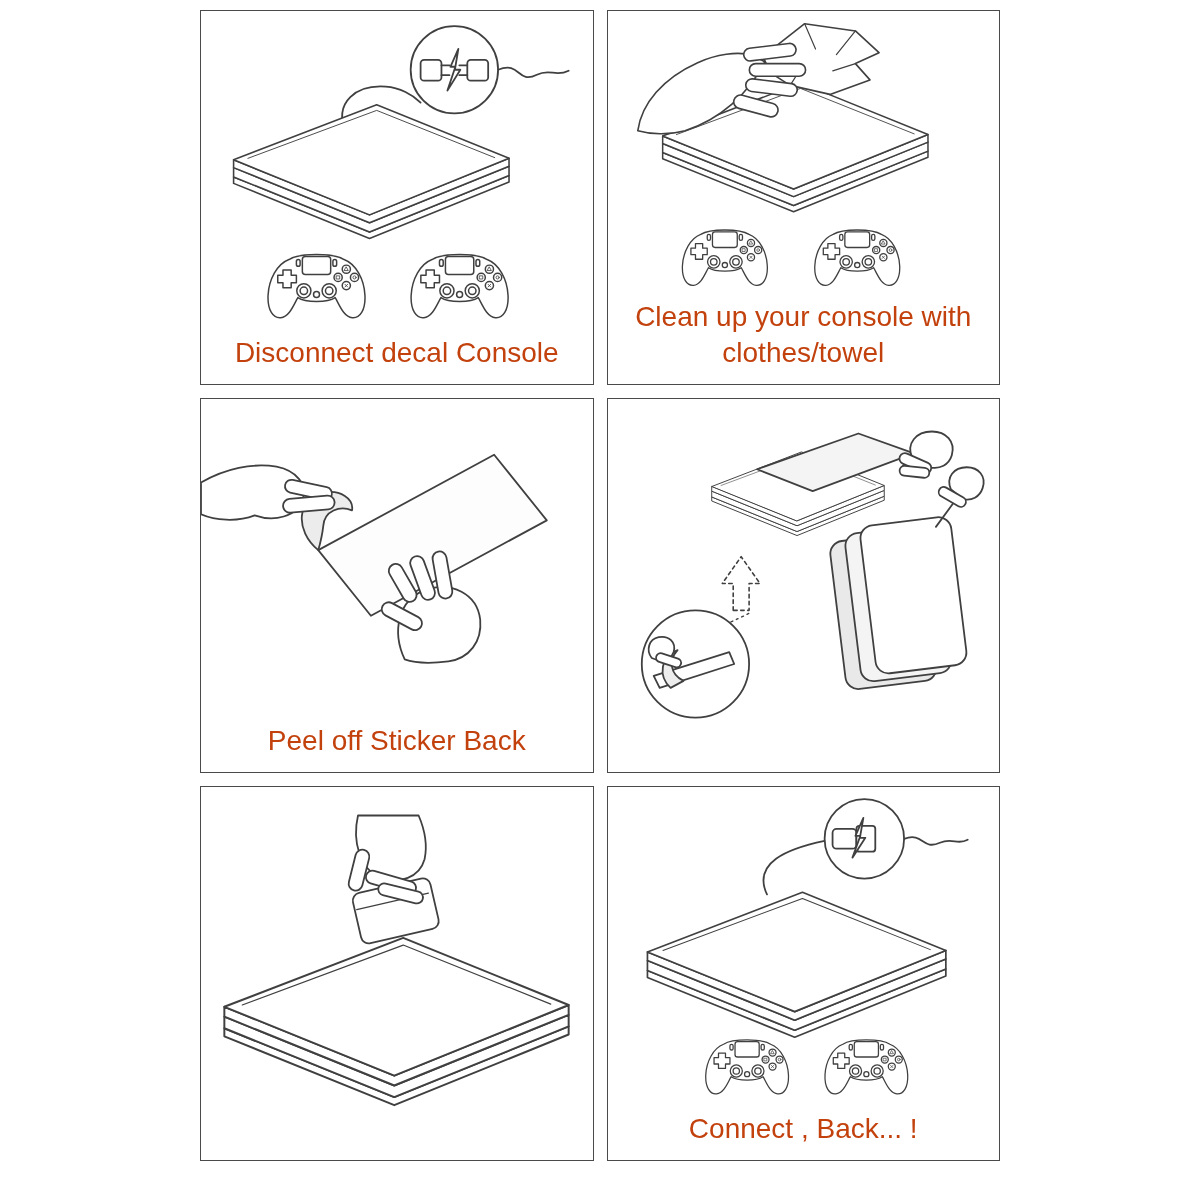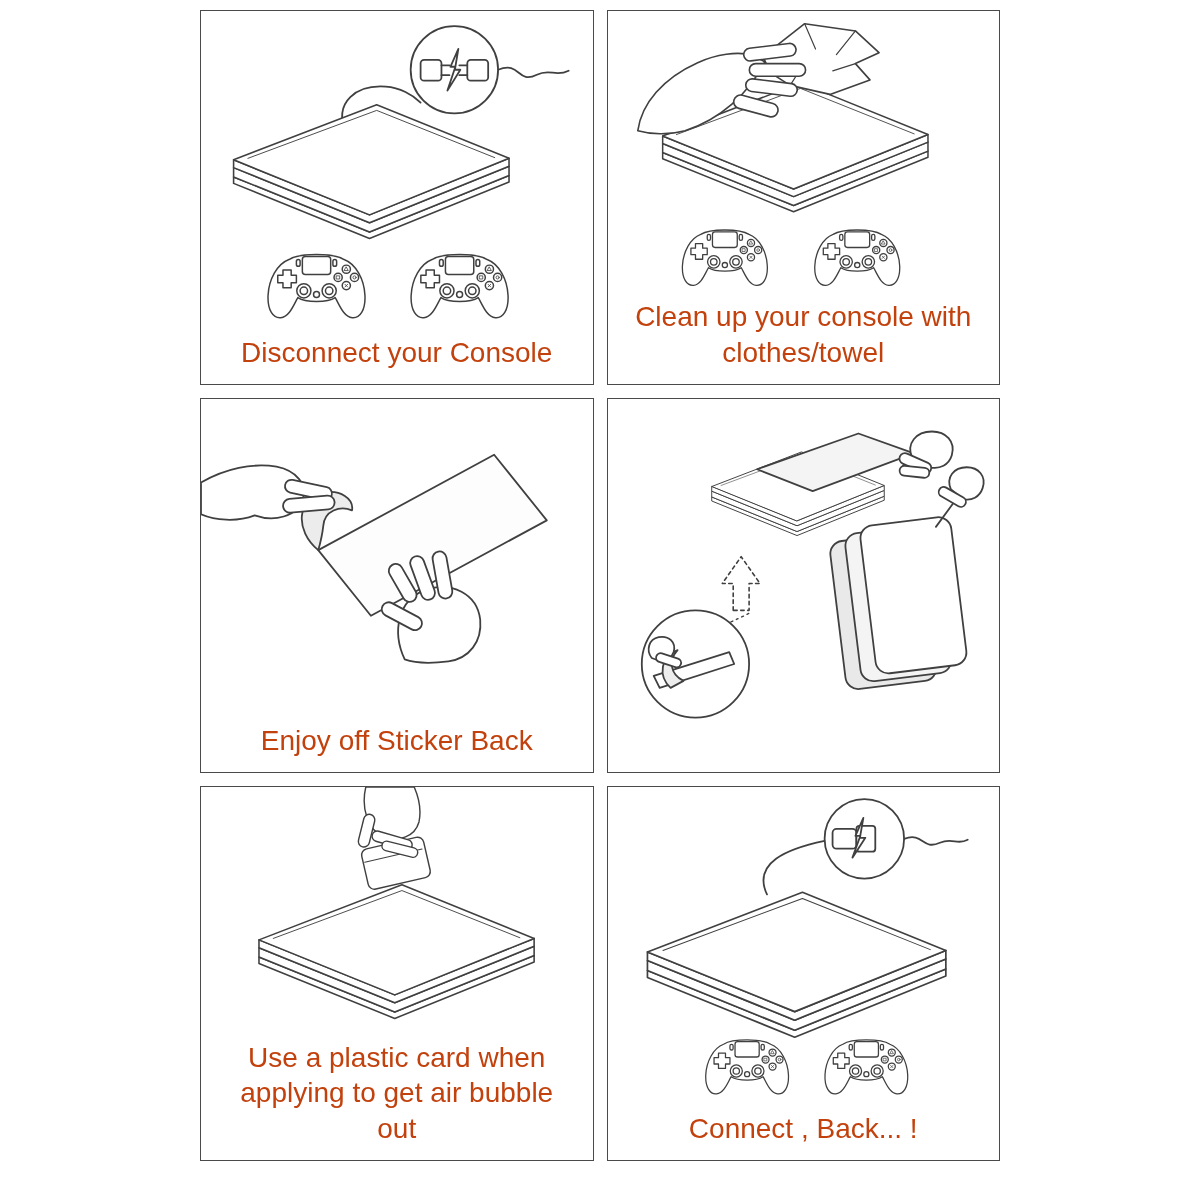--- a/index.html
+++ b/index.html
@@ -67,21 +67,21 @@
               <path d="M259,34 L251,52 L256,52 L248,76 L261,55 L255.5,55 Z"></path>
             </g>
             <path d="M299,55 C322,46 318,70 338,60 C352,53 356,63 370,56" fill="none"></path>
             <use href="#console" transform="translate(22,70) scale(0.72)"></use>
             <use href="#controller" transform="translate(60,231) scale(0.75)"></use>
             <use href="#controller" transform="translate(204,231) scale(0.75)"></use>
           </g>
         </svg>
       </div>
       <div class="caption">
-        <span>Disconnect your Console</span>
+        <span>Disconnect decal Console</span>
       </div>
     </div>
 
     <div class="panel">
       <div class="art">
         <svg viewBox="0 0 394 318">
           <g fill="#ffffff" stroke="#404040" stroke-width="1.8" stroke-linejoin="round" stroke-linecap="round">
             <use href="#console" transform="translate(30,58) scale(0.76)"></use>
             <g>
               <path d="M152,50 L198,14 L254,22 L280,46 L254,58 L270,76 L226,92 L182,82 L160,68 Z"></path>
@@ -119,21 +119,21 @@
               <path d="M205,258 C192,230 198,198 226,188 C252,179 278,192 281,218 C283,240 270,257 249,260 C233,262 216,262 205,258 Z"></path>
               <rect x="196" y="160" width="14" height="42" rx="7" transform="rotate(-30 203 181)"></rect>
               <rect x="216" y="153" width="14" height="46" rx="7" transform="rotate(-20 223 176)"></rect>
               <rect x="236" y="149" width="14" height="48" rx="7" transform="rotate(-10 243 173)"></rect>
               <rect x="186" y="198" width="44" height="14" rx="7" transform="rotate(28 186 198)"></rect>
             </g>
           </g>
         </svg>
       </div>
       <div class="caption">
-        <span>Enjoy off Sticker Back</span>
+        <span>Peel off Sticker Back</span>
       </div>
     </div>
 
     <div class="panel">
       <div class="art">
         <svg viewBox="0 0 394 318">
           <g fill="#ffffff" stroke="#404040" stroke-width="1.8" stroke-linejoin="round" stroke-linecap="round">
             <use href="#console" transform="translate(98,12) scale(0.45)"></use>
             <path d="M150,42 L252,6 L308,26 L206,64 Z" fill="#f4f4f4"></path>
             <g>
@@ -178,23 +178,20 @@
               <g>
                 <path d="M152,-12 C146,14 154,42 174,50 C194,58 214,50 219,32 C222,18 219,2 213,-12 Z"></path>
                 <rect x="162" y="42" width="52" height="13" rx="6.5" transform="rotate(16 162 42)"></rect>
                 <rect x="174" y="55" width="46" height="12" rx="6" transform="rotate(14 174 55)"></rect>
                 <rect x="146" y="22" width="14" height="42" rx="7" transform="rotate(14 153 43)"></rect>
               </g>
             </g>
           </g>
         </svg>
       </div>
-      <div class="caption">
-        <span>Use a plastic card when applying to get air bubble out</span>
-      </div>
     </div>
 
     <div class="panel">
       <div class="art">
         <svg viewBox="0 0 394 318">
           <g fill="#ffffff" stroke="#404040" stroke-width="1.8" stroke-linejoin="round" stroke-linecap="round">
             <path d="M160,104 C145,72 180,58 218,50" fill="none"></path>
             <g>
               <circle cx="258" cy="48" r="40"></circle>
               <rect x="226" y="38" width="24" height="20" rx="4"></rect>

